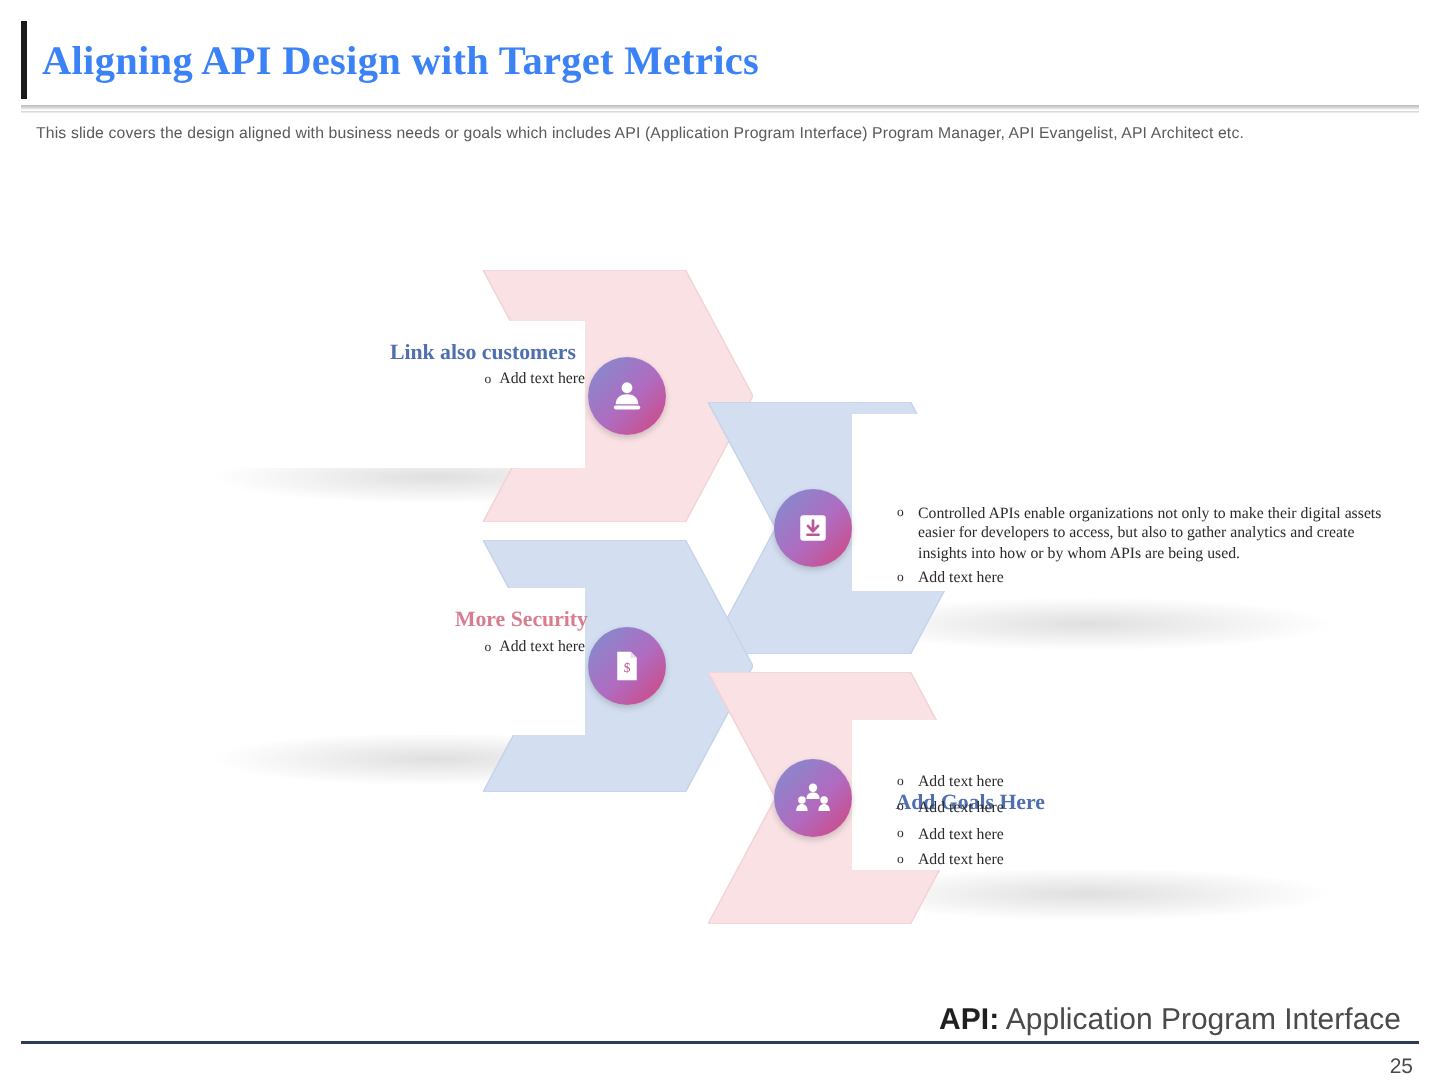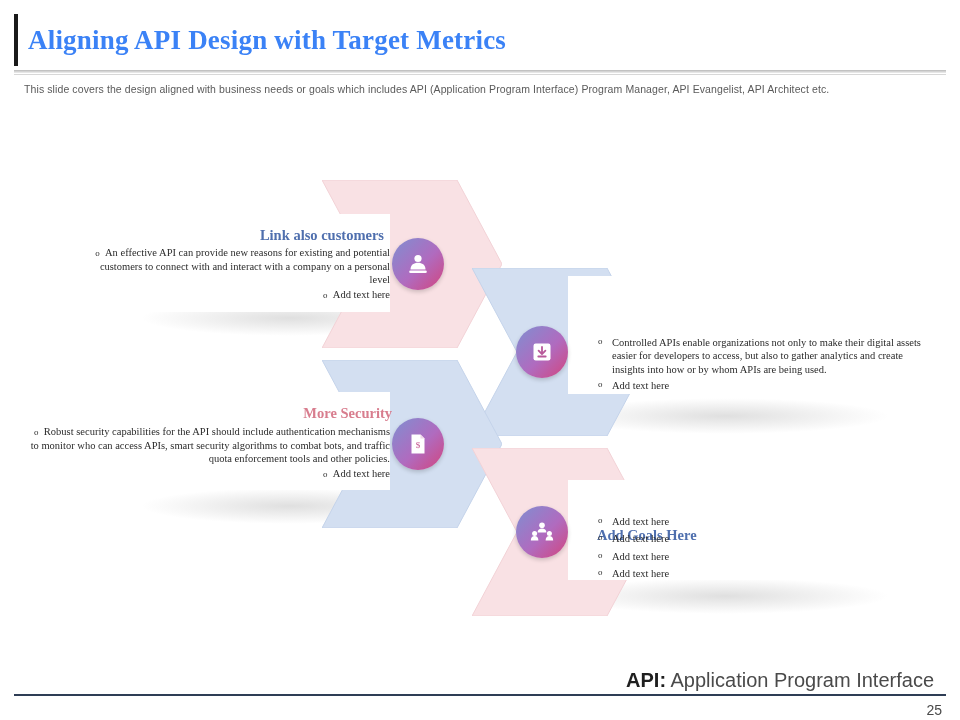--- a/index.html
+++ b/index.html
@@ -226,21 +226,20 @@
   <div class="icon-circle" style="left:392px; top:238px;">
     <svg width="26" height="26" viewBox="0 0 26 26">
       <circle cx="13" cy="7.5" r="3.6" fill="#ffffff"></circle>
       <path d="M5.5 18.5 C5.5 13.8 9 11.8 13 11.8 C17 11.8 20.5 13.8 20.5 18.5 Z" fill="#ffffff"></path>
       <rect x="4.2" y="19.4" width="17.6" height="2.6" rx="1.3" fill="#ffffff"></rect>
     </svg>
   </div>
   <div class="block-head head-blue" style="right:576px; top:227px; text-align:right;">Link also customers</div>
   <div class="bullets bul-right" style="left:80px; top:246px; width:310px;">
     <ul>
-      <li><span class="mark">o</span>&nbsp;<span>An effective API can provide new reasons for existing and potential customers to connect with and interact with a company on a personal level</span></li>
       <li><span class="mark">o</span>&nbsp;<span>Add text here</span></li>
     </ul>
   </div>
 
   <div class="icon-circle" style="left:516px; top:326px;">
     <svg width="26" height="26" viewBox="0 0 26 26">
       <rect x="4.5" y="4.5" width="17" height="17" rx="2.2" fill="#ffffff"></rect>
       <path d="M13 8 L13 14.6 M9.6 11.6 L13 15.2 L16.4 11.6" stroke="#b85a9a" stroke-width="1.8" fill="none" stroke-linecap="round" stroke-linejoin="round"></path>
       <rect x="8.4" y="16.6" width="9.2" height="1.8" rx="0.9" fill="#b85a9a"></rect>
     </svg>
@@ -255,21 +254,20 @@
   <div class="icon-circle" style="left:392px; top:418px;">
     <svg width="26" height="26" viewBox="0 0 26 26">
       <path d="M6.5 3.5 H15.5 L19.5 7.5 V22.5 H6.5 Z" fill="#ffffff"></path>
       <path d="M15.5 3.5 V7.5 H19.5" fill="#efd8ea"></path>
       <text x="13" y="17" font-size="9" font-family="Liberation Serif, serif" fill="#c4548e" text-anchor="middle">$</text>
     </svg>
   </div>
   <div class="block-head head-pink" style="right:568px; top:405px; text-align:left;">More Security</div>
   <div class="bullets bul-right" style="left:28px; top:425px; width:362px;">
     <ul>
-      <li><span class="mark">o</span>&nbsp;<span>Robust security capabilities for the API should include authentication mechanisms to monitor who can access APIs, smart security algorithms to combat bots, and traffic quota enforcement tools and other policies.</span></li>
       <li><span class="mark">o</span>&nbsp;<span>Add text here</span></li>
     </ul>
   </div>
 
   <div class="icon-circle" style="left:516px; top:506px;">
     <svg width="26" height="26" viewBox="0 0 26 26">
       <circle cx="13" cy="6.2" r="2.8" fill="#ffffff"></circle>
       <path d="M8.6 13.6 C8.6 10.6 10.6 9.4 13 9.4 C15.4 9.4 17.4 10.6 17.4 13.6 Z" fill="#ffffff"></path>
       <circle cx="5.6" cy="14.4" r="2.5" fill="#ffffff"></circle>
       <path d="M1.8 21.6 C1.8 18.4 3.6 17 5.6 17 C7.6 17 9.4 18.4 9.4 21.6 Z" fill="#ffffff"></path>

